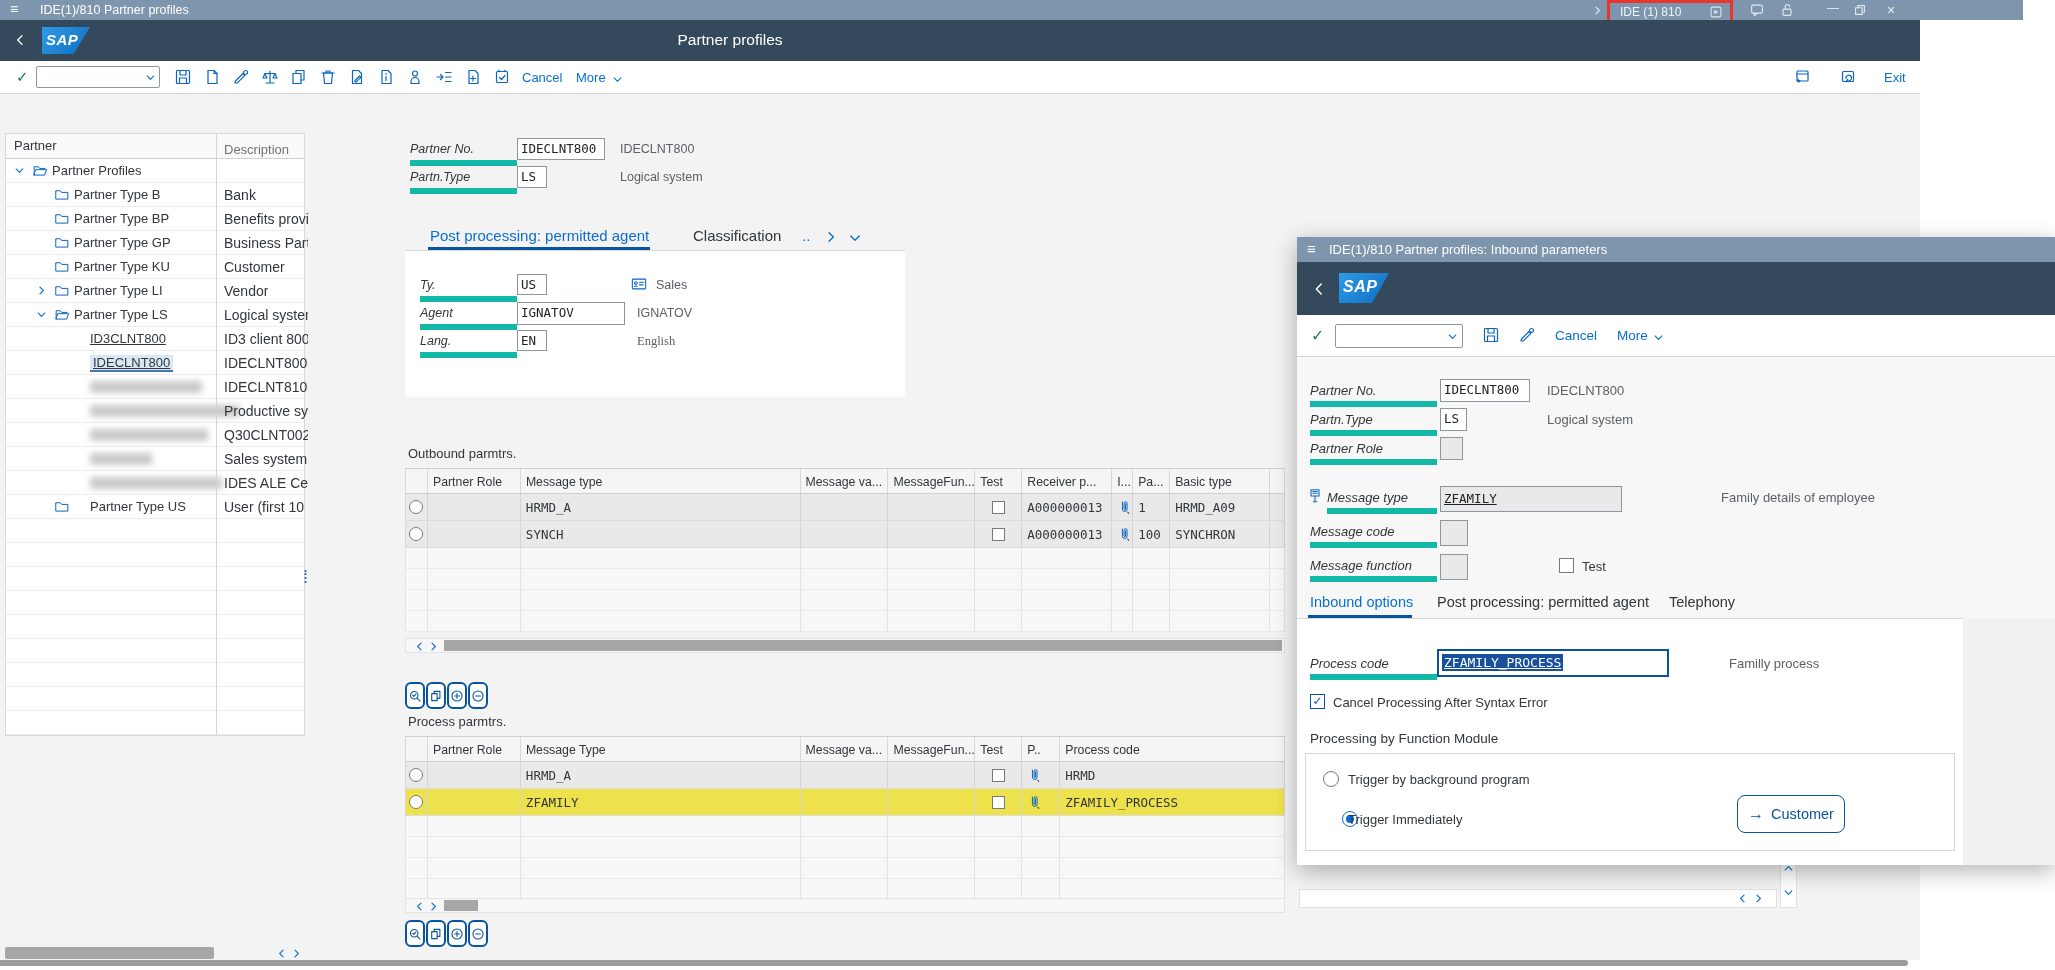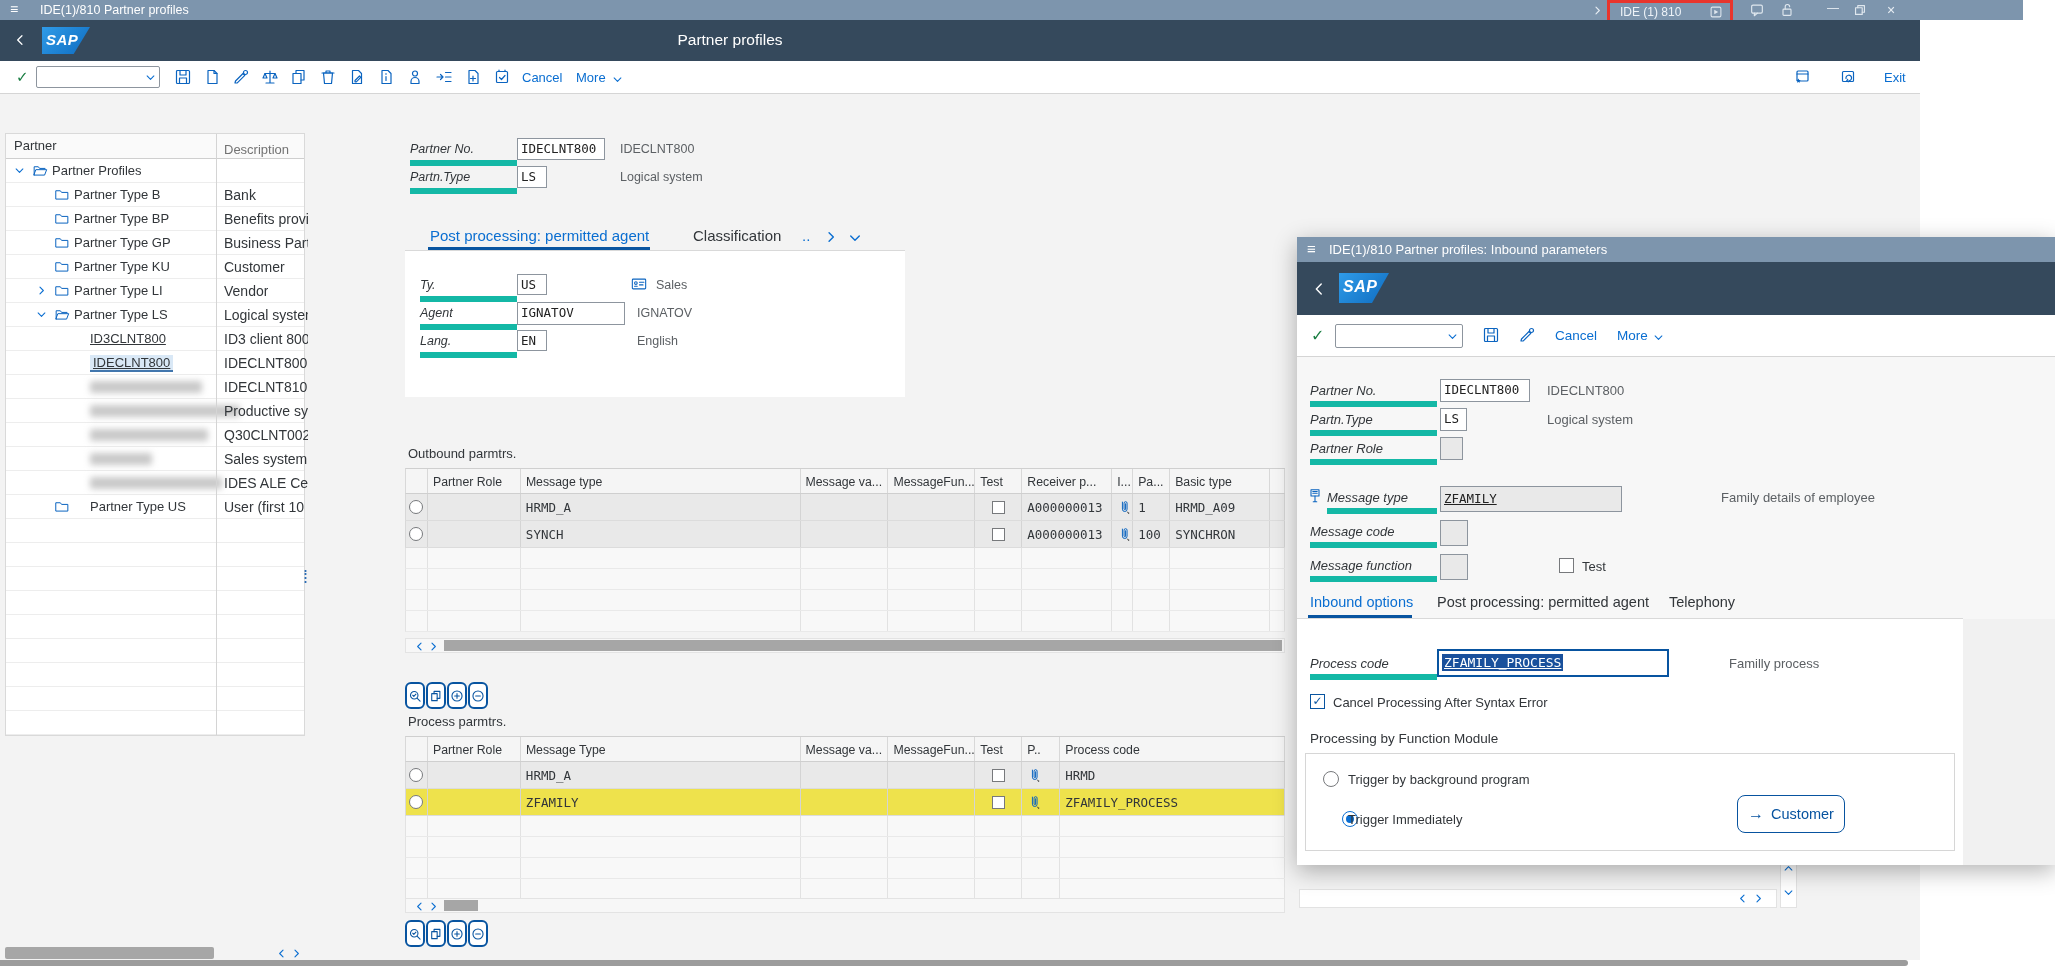--- a/index.html
+++ b/index.html
@@ -363,21 +363,21 @@
       </svg>
     </span>
   <span class="ab fdesc" style="left:656px;top:278px;">Sales</span>
   <div class="ab ulbl" style="left:420px;top:306px;width:97px;">
     <span class="lbl">Agent</span></div>
   <div class="ab fbox" style="left:517px;top:302px;width:108px;height:23px;">IGNATOV</div>
   <span class="ab fdesc" style="left:637px;top:306px;">IGNATOV</span>
   <div class="ab ulbl" style="left:420px;top:334px;width:97px;">
     <span class="lbl">Lang.</span></div>
   <div class="ab fbox" style="left:517px;top:330px;width:30px;height:21px;">EN</div>
-  <span class="ab fdesc" style="left:637px;top:334px;">English</span>
+  <span class="ab fdesc" style="left:637px;top:334px;font-family:Liberation Serif, serif;">English</span>
 
   <span class="ab" style="left:408px;top:446px;font-size:13px;">Outbound parmtrs.</span>
   <div id="out-table" class="ab" style="left:405px;top:468px;width:880px;">
       <div style="display: flex; height: 26px; border-top: 1px solid rgb(207, 207, 207); border-bottom: 1px solid rgb(207, 207, 207); border-left: 1px solid rgb(216, 216, 216); box-sizing: border-box;">
         <div class="hcell" style="width: 22px;"></div>
         <div class="hcell" style="width: 93px;">Partner Role</div>
         <div class="hcell" style="width: 280px;">Message type</div>
         <div class="hcell" style="width: 88px;">Message va...</div>
         <div class="hcell" style="width: 87px;">MessageFun...</div>
         <div class="hcell" style="width: 47px;">Test</div>

